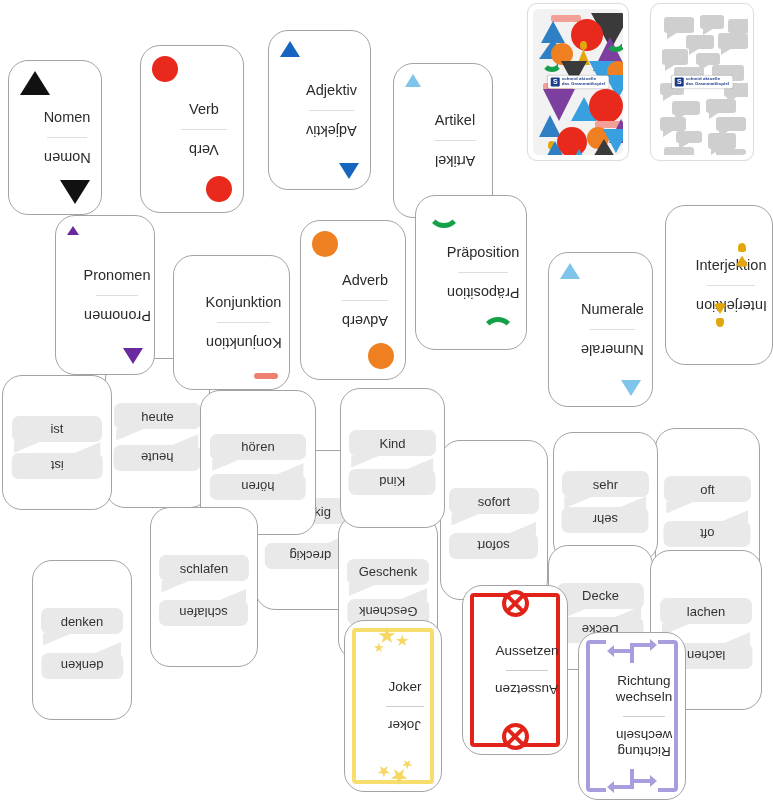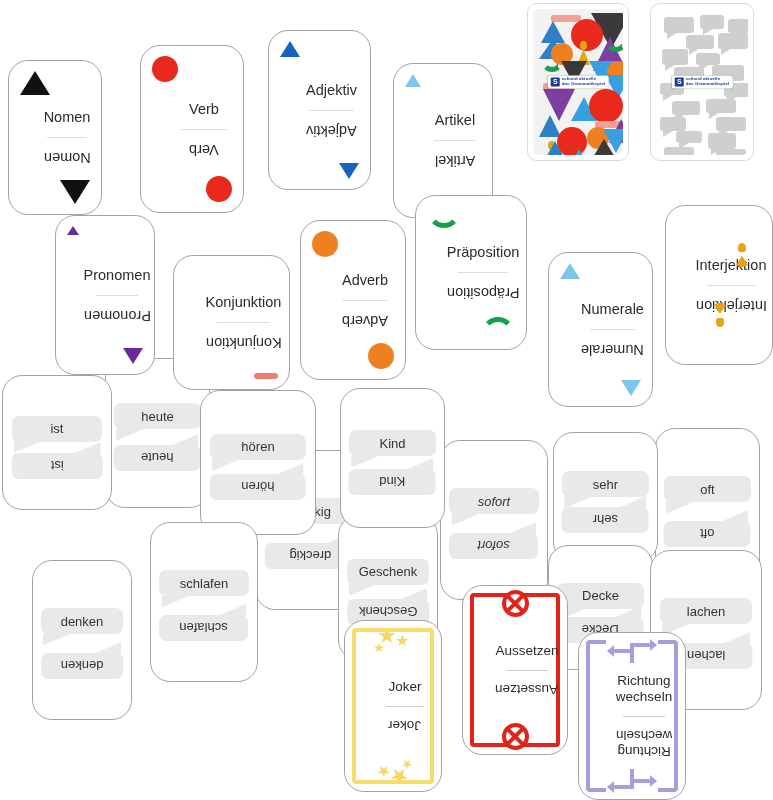--- a/index.html
+++ b/index.html
@@ -299,37 +299,37 @@
         <div class="bubble bot">heute</div>
       </div>
       <div class="card wcard" style="left: 200px; top: 390px; width: 116px; height: 145px; z-index: 4;">
         <div class="bubble top">hören</div>
         <div class="bubble bot">hören</div>
       </div>
       <div class="card wcard" style="left: 32px; top: 560px; width: 100px; height: 160px; z-index: 3;">
         <div class="bubble top">denken</div>
         <div class="bubble bot">denken</div>
       </div>
-      <div class="card wcard" style="left: 150px; top: 507px; width: 108px; height: 160px; z-index: 4; margin-top: 15px;">
+      <div class="card wcard" style="left: 150px; top: 507px; width: 108px; height: 160px; z-index: 4;">
         <div class="bubble top">schlafen</div>
         <div class="bubble bot">schlafen</div>
       </div>
       <div class="card wcard" style="left: 255px; top: 450px; width: 110px; height: 160px; z-index: 3;">
         <div class="bubble top">dreckig</div>
         <div class="bubble bot">dreckig</div>
       </div>
       <div class="card wcard" style="left: 340px; top: 388px; width: 105px; height: 140px; z-index: 5;">
         <div class="bubble top">Kind</div>
         <div class="bubble bot">Kind</div>
       </div>
       <div class="card wcard" style="left: 338px; top: 515px; width: 100px; height: 145px; z-index: 4;">
         <div class="bubble top">Geschenk</div>
         <div class="bubble bot">Geschenk</div>
       </div>
-      <div class="card wcard" style="left: 440px; top: 440px; width: 108px; height: 160px; z-index: 3; font-style: italic;">
+      <div class="card wcard" style="left: 440px; top: 440px; width: 108px; height: 160px; z-index: 3;">
         <div class="bubble top">sofort</div>
         <div class="bubble bot">sofort</div>
       </div>
       <div class="card wcard" style="left: 553px; top: 432px; width: 105px; height: 130px; z-index: 3;">
         <div class="bubble top">sehr</div>
         <div class="bubble bot">sehr</div>
       </div>
       <div class="card wcard" style="left: 655px; top: 428px; width: 105px; height: 160px; z-index: 2;">
         <div class="bubble top">oft</div>
         <div class="bubble bot">oft</div>

